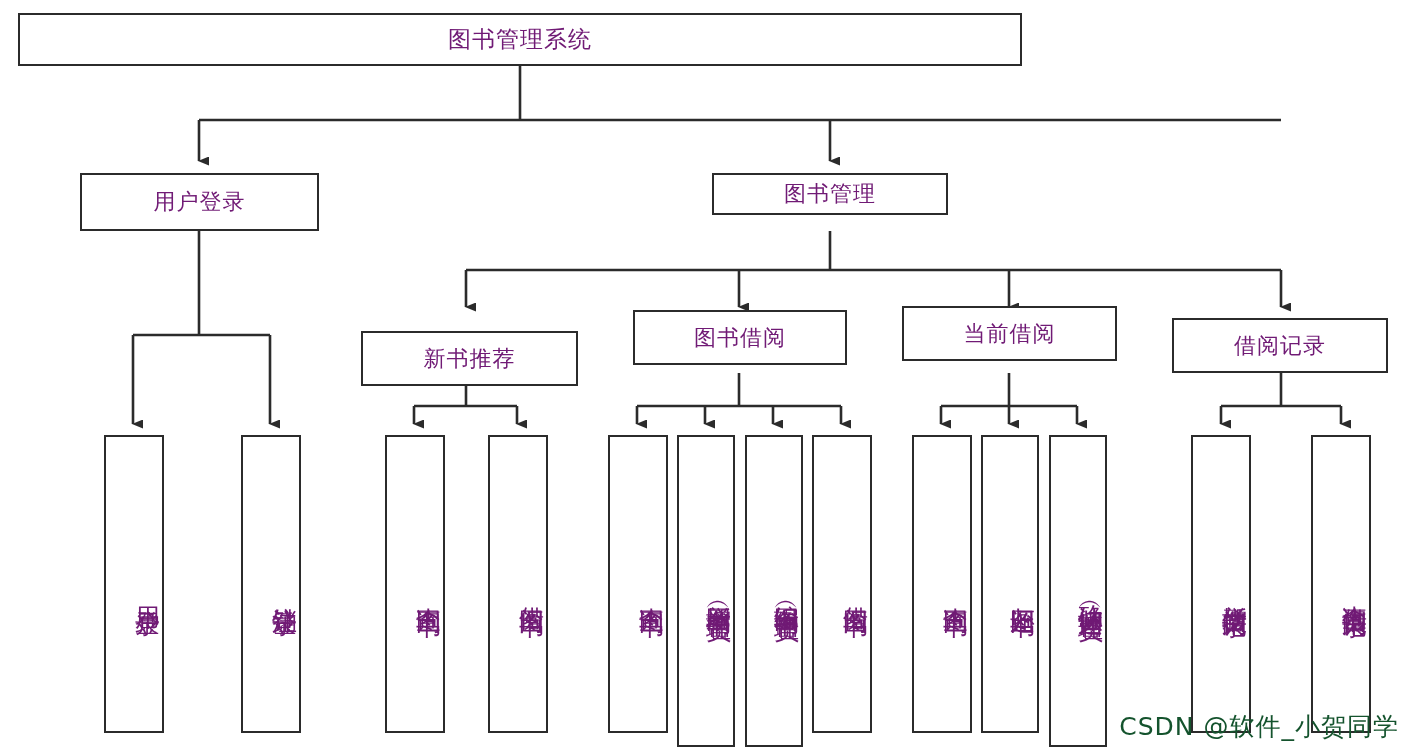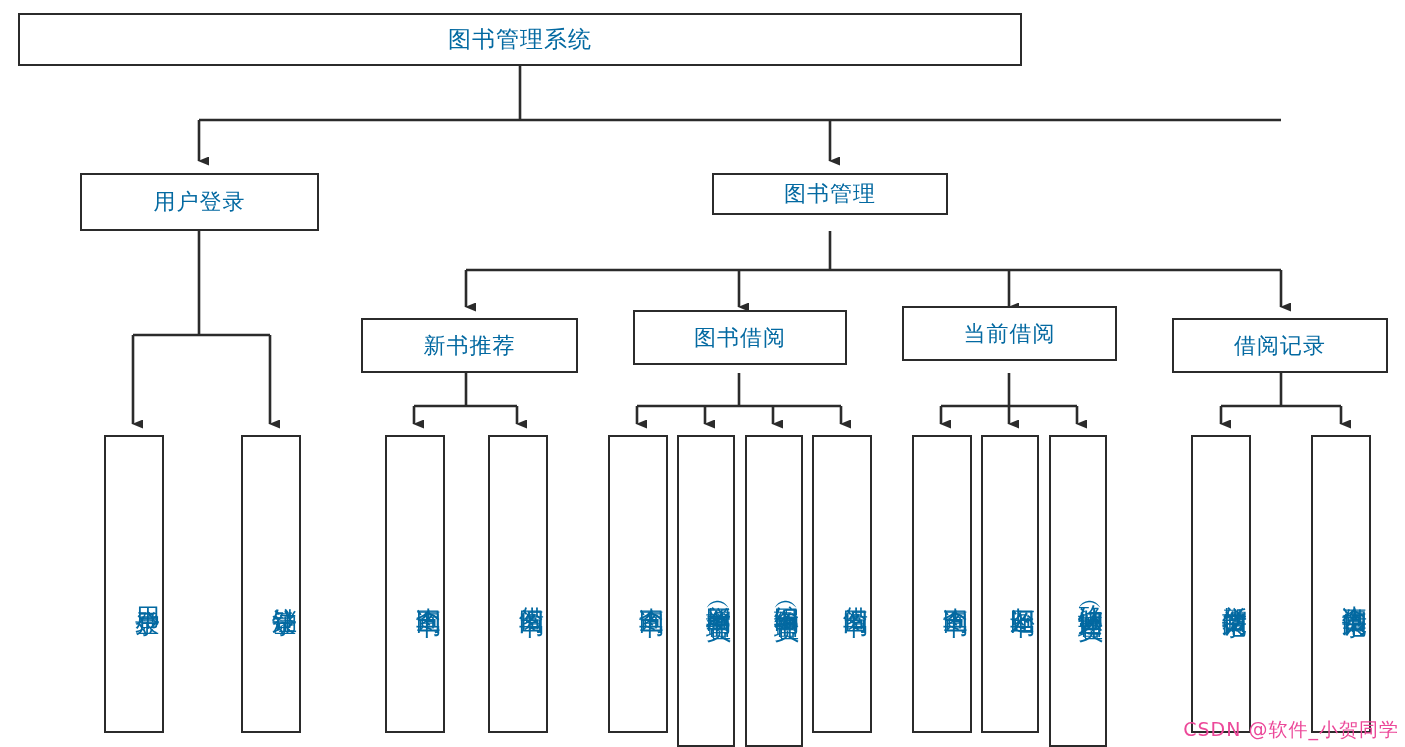--- a/index.html
+++ b/index.html
@@ -2,29 +2,29 @@
 <html><head>
 <meta charset="utf-8">
 <style>
   html,body{margin:0;padding:0;background:#ffffff;}
   body{width:1405px;height:747px;overflow:hidden;
        font-family:"DejaVu Sans","Liberation Sans",sans-serif;}
   #stage{position:relative;width:1405px;height:747px;background:#fff;}
   svg#wires{position:absolute;left:0;top:0;width:1405px;height:747px;}
   .node{position:absolute;box-sizing:border-box;background:#ffffff;
         border:2.5px solid #2b2b2b;display:flex;align-items:center;
-        justify-content:center;color:#0369a1;}
+        justify-content:center;color:#701a75;}
   .node.h{font-size:22px;letter-spacing:1px;}
   .node.root{font-size:23px;}
   .node.v{writing-mode:vertical-rl;text-orientation:upright;
           font-size:25px;line-height:1.22;letter-spacing:2px;
           align-items:flex-start;justify-content:center;padding-top:14px;}
   .node.v.tall{padding-top:6px;}
-  .wm{position:absolute;right:6px;bottom:4px;font-size:19px;
-      color:#ec4899;letter-spacing:1px;white-space:nowrap;}
+  .wm{position:absolute;right:6px;bottom:4px;font-size:25px;
+      color:#14532d;letter-spacing:1px;white-space:nowrap;}
 </style>
 </head>
 <body>
 
 <div id="stage">
 
   <svg id="wires" viewBox="0 0 1405 747" xmlns="http://www.w3.org/2000/svg">
     <defs>
       <marker id="ah" markerWidth="9" markerHeight="11" refX="4.5" refY="10" orient="auto" markerUnits="userSpaceOnUse">
         <path d="M0,0 L9,0 L4.5,11 Z" fill="#2b2b2b"></path>
@@ -72,21 +72,21 @@
       <path d="M1221,406 L1221,424" marker-end="url(#ah)"></path>
       <path d="M1341,406 L1341,424" marker-end="url(#ah)"></path>
     </g>
   </svg>
 
   <div class="node h root" style="left:18px;top:13px;width:1004px;height:53px;">图书管理系统</div>
 
   <div class="node h" style="left:80px;top:173px;width:239px;height:58px;">用户登录</div>
   <div class="node h" style="left:712px;top:173px;width:236px;height:42px;">图书管理</div>
 
-  <div class="node h" style="left:361px;top:318px;width:217px;height:55px;">新书推荐</div>
+  <div class="node h" style="left:361px;top:331px;width:217px;height:55px;">新书推荐</div>
   <div class="node h" style="left:633px;top:310px;width:214px;height:55px;">图书借阅</div>
   <div class="node h" style="left:902px;top:306px;width:215px;height:55px;">当前借阅</div>
   <div class="node h" style="left:1172px;top:318px;width:216px;height:55px;">借阅记录</div>
 
   <div class="node v" style="left:104px;top:435px;width:60px;height:298px;">用户登录</div>
   <div class="node v" style="left:241px;top:435px;width:60px;height:298px;">注销登录</div>
 
   <div class="node v" style="left:385px;top:435px;width:60px;height:298px;">查询图书</div>
   <div class="node v" style="left:488px;top:435px;width:60px;height:298px;">借阅图书</div>
 

